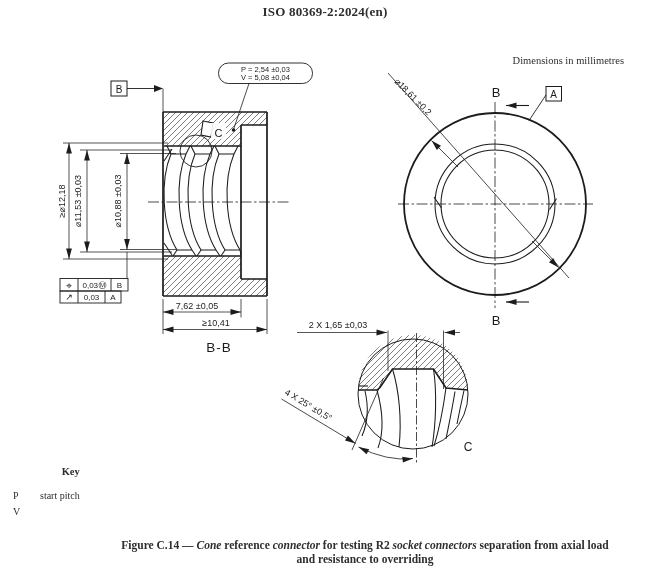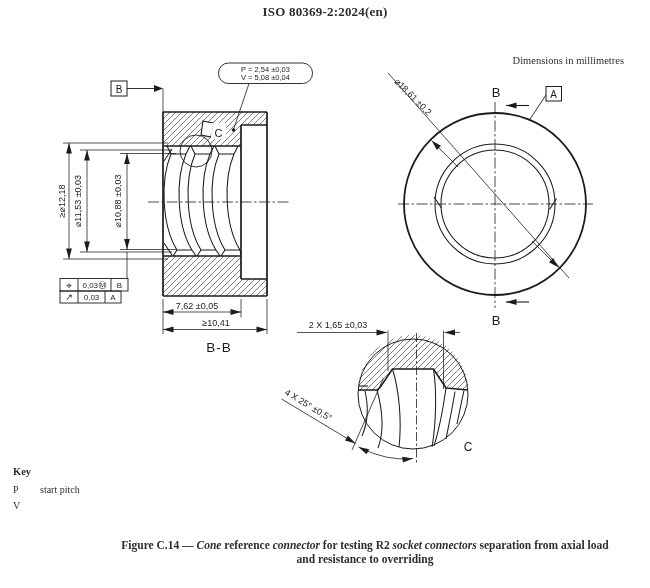--- a/index.html
+++ b/index.html
@@ -4,21 +4,21 @@
 <style>
   html,body{margin:0;padding:0;background:#fff;}
   body{width:650px;height:588px;position:relative;overflow:hidden;
        font-family:"Liberation Serif", serif;color:#2e2e2e;}
   .abs{position:absolute;}
   #title{top:4px;left:0;width:650px;text-align:center;font-weight:bold;
          font-size:13px;letter-spacing:.2px;}
   #dims-note{top:55px;right:26px;font-size:10.5px;}
   #drawing{top:0;left:0;z-index:1;}
   #key-block{left:13px;top:464px;font-size:10px;line-height:16px;}
-  #key-block .kh{font-weight:bold;font-size:10.5px;margin-bottom:2px;}
+  #key-block .kh{font-weight:bold;font-size:10.5px;margin-bottom:8px;text-align:right;}
   .key-row{display:flex;}
   .key-sym{width:27px;}
   #caption{top:538px;left:0;width:650px;text-align:center;font-weight:bold;
            font-size:11.5px;line-height:14px;padding-left:40px;}
   #caption .it{font-style:italic;}
   svg text{font-family:"Liberation Sans", sans-serif;fill:#1c1c1c;}
 </style>
 </head>
 <body>
 

